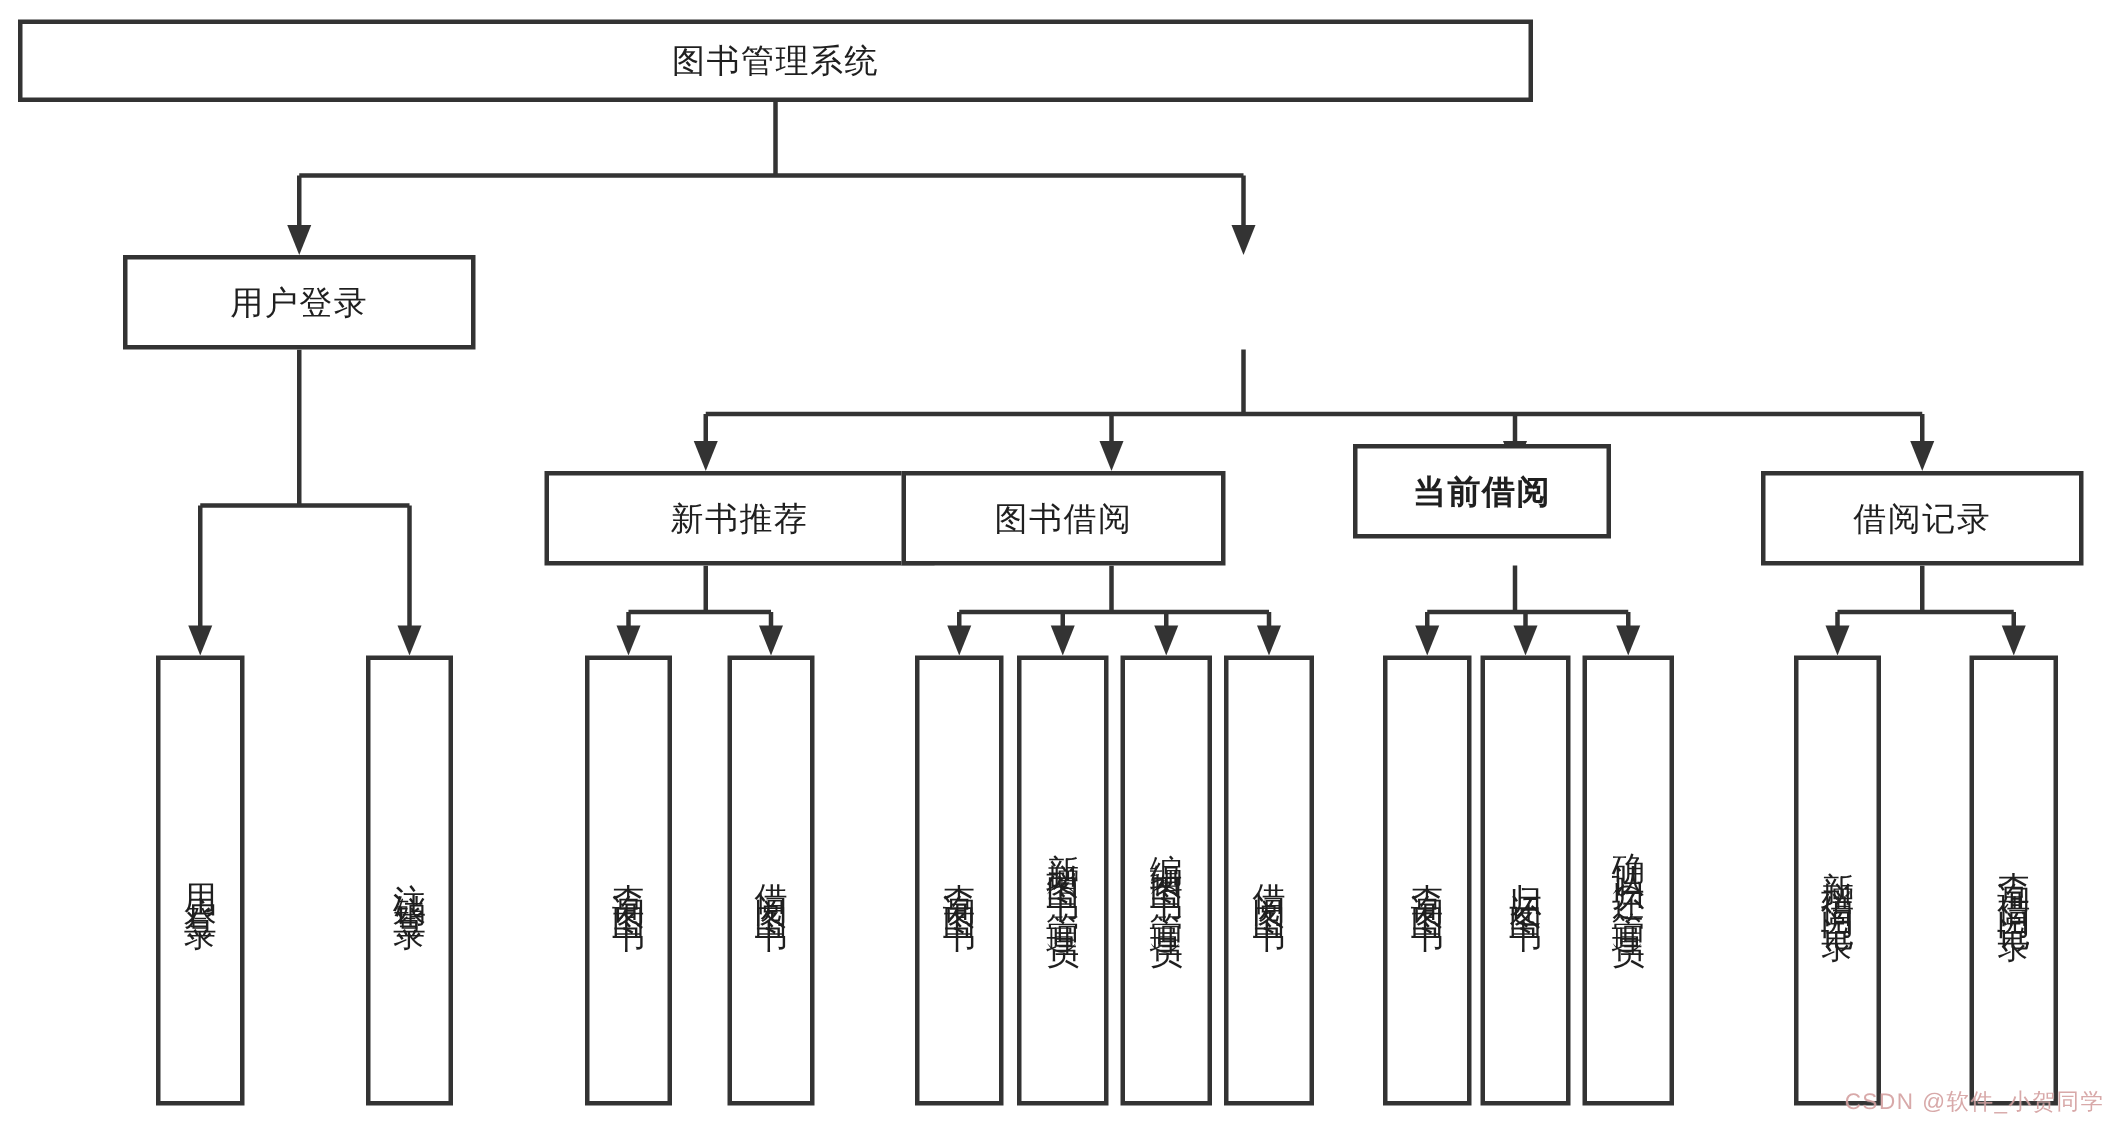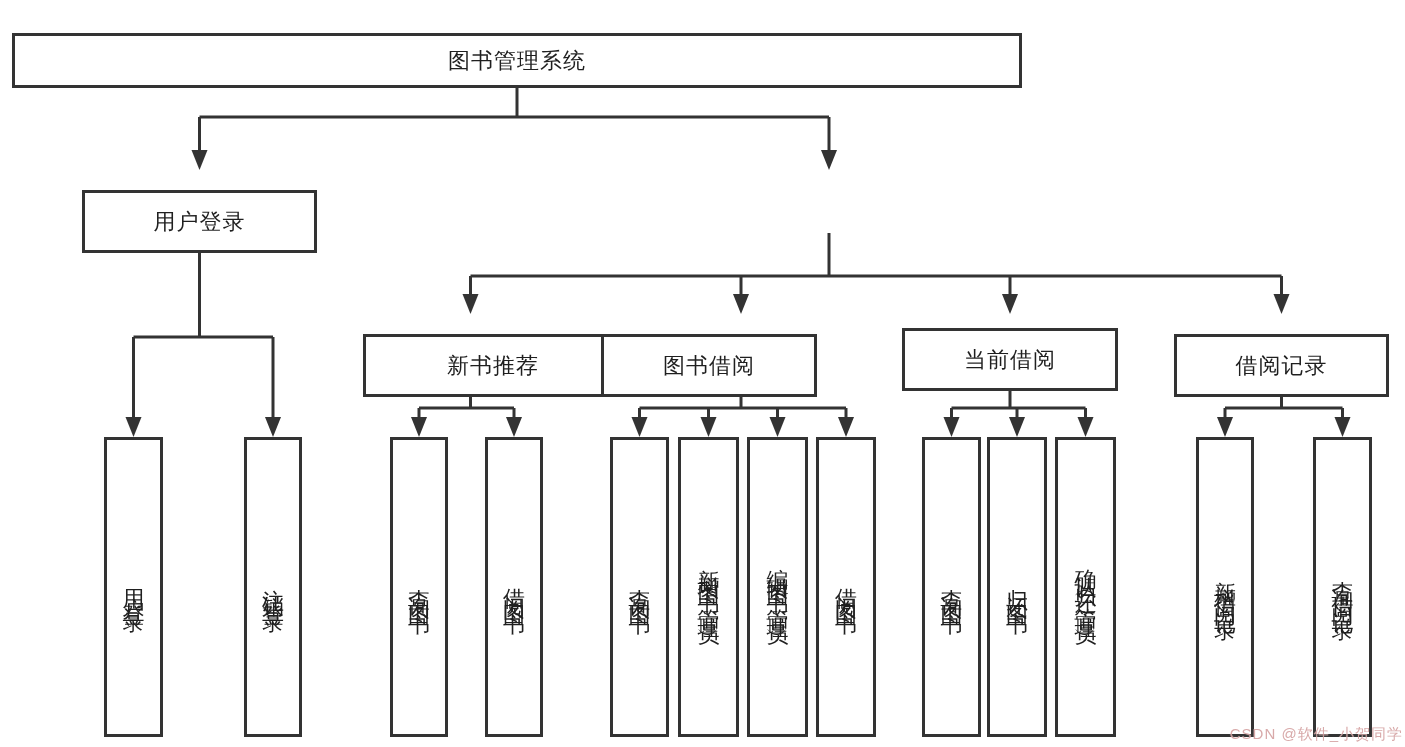--- a/index.html
+++ b/index.html
@@ -16,21 +16,20 @@
   .hbox{
     position:absolute;
     box-sizing:border-box;
     border:3px solid #333333;
     background:#ffffff;
     display:flex;align-items:center;justify-content:center;
     font-size:22px;color:#1f1f1f;
     z-index:2;
     letter-spacing:1px;
     white-space:nowrap;
-    margin-top:20px;
   }
   .vbox{
     position:absolute;
     box-sizing:border-box;
     border:3px solid #333333;
     background:#ffffff;
     display:flex;align-items:center;justify-content:center;
     z-index:2;
     top:437px;height:300px;
   }
@@ -142,21 +141,21 @@
   <div class="hbox" style="left:82px;top:170px;width:235px;height:63px;">
     <span>用户登录</span>
   </div>
 
   <div class="hbox" style="left:363px;top:314px;width:260px;height:63px;">
     <span>新书推荐</span>
   </div>
   <div class="hbox" style="left:601px;top:314px;width:216px;height:63px;">
     <span>图书借阅</span>
   </div>
-  <div class="hbox" style="left:902px;top:308px;width:216px;height:63px;">
+  <div class="hbox" style="left:902px;top:296px;width:172px;height:63px;font-weight:bold;">
     <span>当前借阅</span>
   </div>
   <div class="hbox" style="left:1174px;top:314px;width:215px;height:63px;">
     <span>借阅记录</span>
   </div>
 
   <div class="vbox" style="left:104px;width:59px;">
     <span class="vlabel">用户登录</span>
   </div>
   <div class="vbox" style="left:244px;width:58px;">

